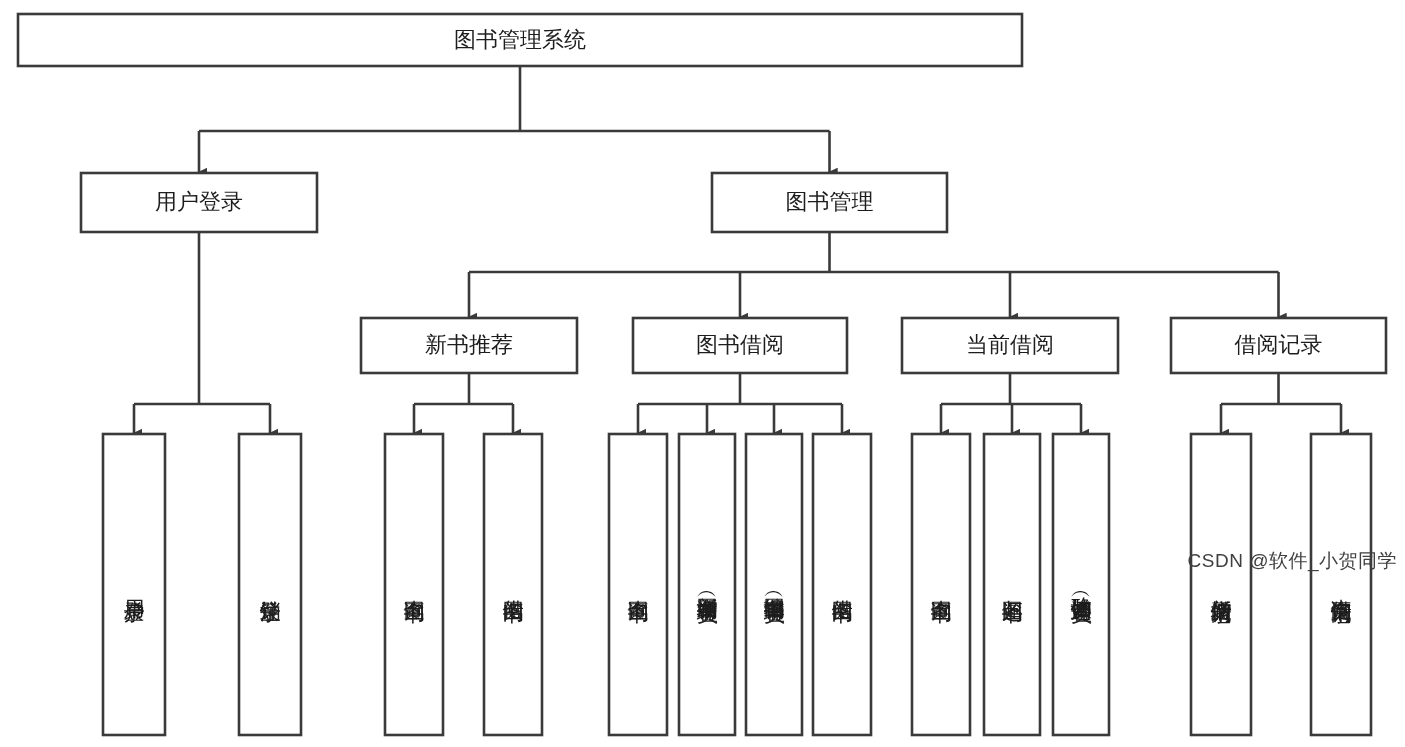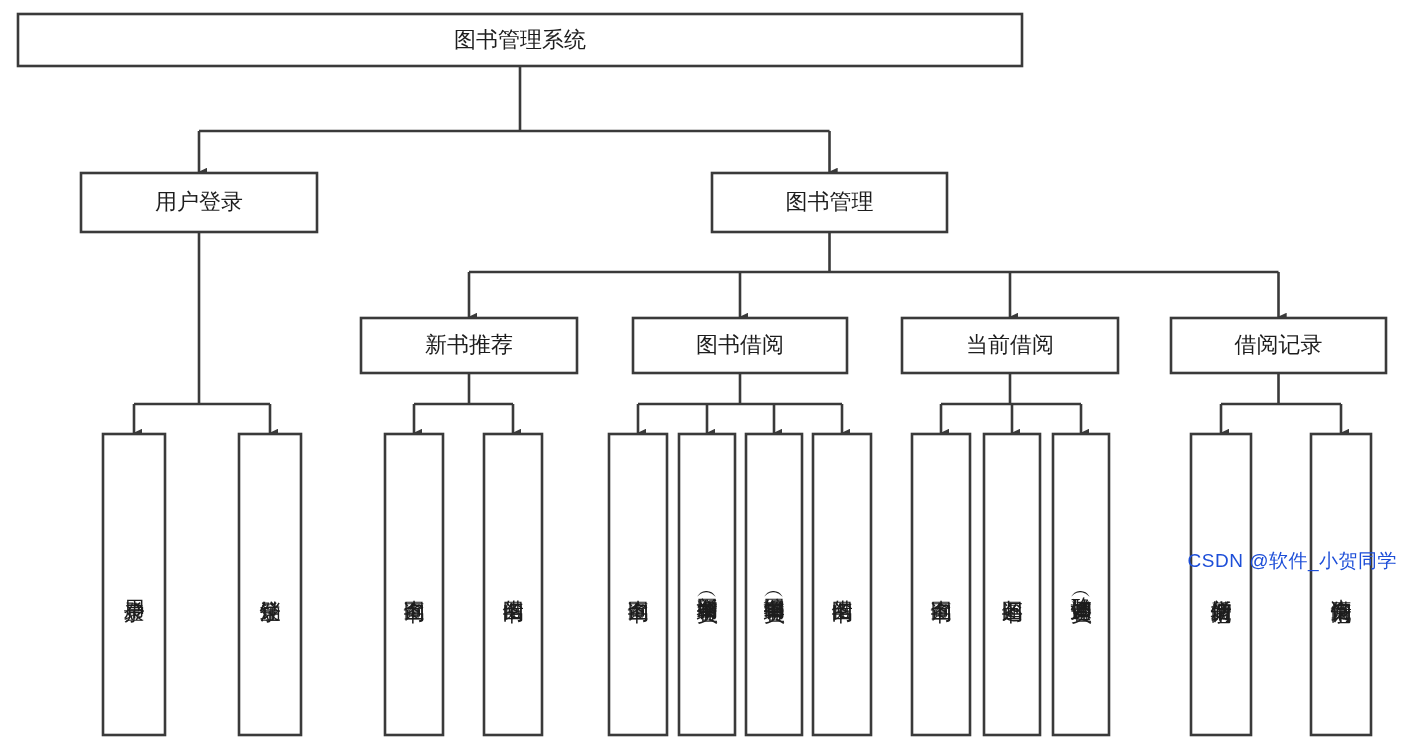--- a/index.html
+++ b/index.html
@@ -61,21 +61,21 @@
     white-space: nowrap;
     letter-spacing: 1px;
     pointer-events: none;
   }
   .watermark {
     position: absolute;
     right: 8px;
     bottom: 4px;
     font-family: "Liberation Sans", "DejaVu Sans", sans-serif;
     font-size: 19px;
-    color: #1d4ed8;
+    color: #404040;
     letter-spacing: 0.5px;
     white-space: nowrap;
   }
 </style>
 </head>
 <body>
 
 <div id="diagram-root">
 
   <svg class="diagram-canvas" viewBox="0 0 1405 747" xmlns="http://www.w3.org/2000/svg">

